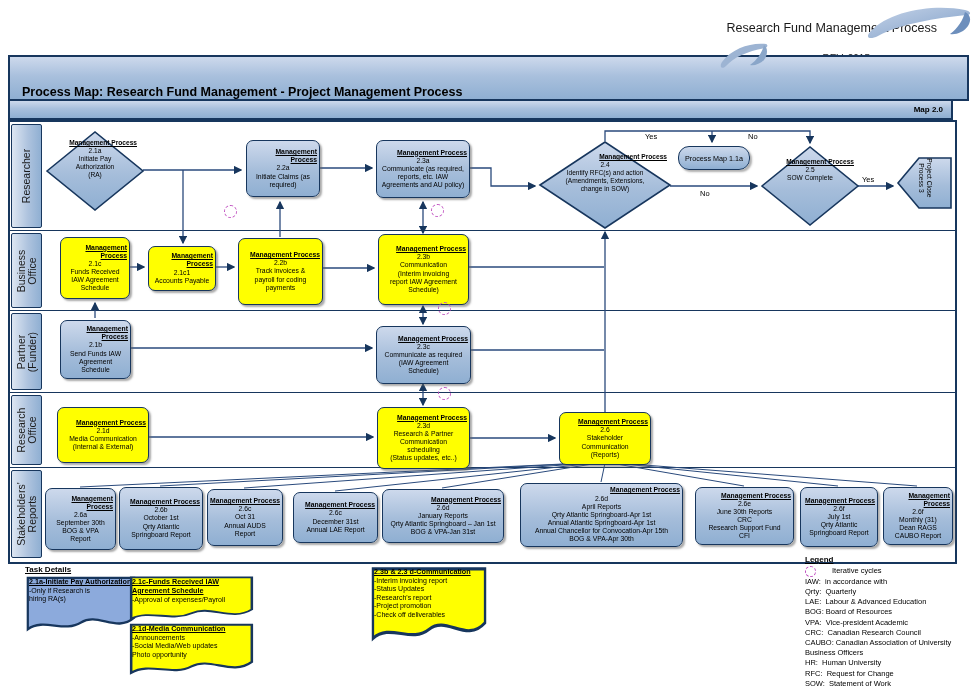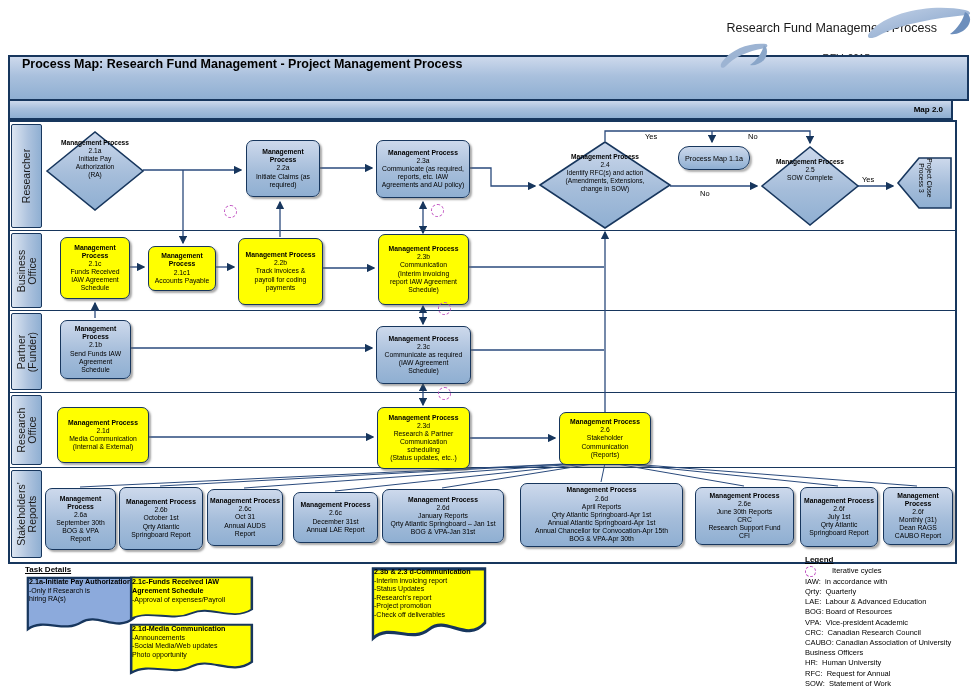--- a/index.html
+++ b/index.html
@@ -5,38 +5,38 @@
   html,body{margin:0;padding:0;background:#fff;}
   .page{position:relative;width:975px;height:686px;background:#fff;
         font-family:"Liberation Sans", sans-serif;color:#000;overflow:hidden;}
   .abs{position:absolute;}
   
   .logo-title{position:absolute;right:38px;top:21px;font-size:12.5px;color:#1a1a1a;}
   .logo-rev{position:absolute;right:105px;top:53px;font-size:10px;color:#1a1a1a;margin-left:40px;}
   
   .titlebar{position:absolute;left:8px;top:55px;width:945px;height:42px;
     border:2px solid #17365d;background:linear-gradient(180deg,#cdd9ec 0%,#a9c0dd 45%,#8fafd2 100%);
-    display:flex;align-items:flex-start;padding-left:12px;font-size:12.5px;font-weight:bold;}
+    display:flex;align-items:flex-end;padding-left:12px;font-size:12.5px;font-weight:bold;}
   .mapband{position:absolute;left:8px;top:99px;width:945px;height:21px;
     border:2px solid #17365d;background:linear-gradient(180deg,#cdd9ec 0%,#a9c0dd 45%,#8fafd2 100%);
     display:flex;align-items:center;justify-content:flex-end;padding-right:8px;font-size:8px;font-weight:bold;box-sizing:border-box;}
   .lanearea{position:absolute;left:8px;top:120px;width:945px;height:440px;border:2px solid #17365d;background:#fff;}
   .laneline{position:absolute;left:8px;width:949px;height:0;border-top:1.8px solid #17365d;}
   .lane-label{position:absolute;border:1.5px solid #17365d;border-radius:2px;
     background:linear-gradient(90deg,#dde6f2 0%,#aec3de 55%,#8fafd2 100%);}
   .vtext{position:absolute;left:50%;top:50%;transform:translate(-50%,-50%) rotate(-90deg);
     font-size:10.5px;color:#1a1a1a;text-align:center;line-height:1.05;}
   
   .node{position:absolute;border:1.6px solid #17365d;border-radius:7px;
     background:linear-gradient(180deg,#cdd9ec 0%,#a5bdda 55%,#8fafd2 100%);
     box-shadow:2px 2px 2px rgba(100,100,100,.55);
     display:flex;flex-direction:column;justify-content:center;text-align:center;
     font-size:6.8px;line-height:1.2;padding:2px;box-sizing:border-box;z-index:4;}
   .node.yellow{background:#ffff00;}
-  .nt{font-weight:bold;}
+  .nt{font-weight:bold;text-decoration:underline;text-align:right;}
   .nb{white-space:pre-line;}
   .dtext{position:absolute;text-align:center;font-size:6.6px;line-height:1.2;z-index:4;}
   .pill{position:absolute;border:1.6px solid #17365d;border-radius:11px;
     background:linear-gradient(180deg,#cdd9ec,#8fafd2);box-shadow:2px 2px 2px rgba(100,100,100,.5);
     display:flex;align-items:center;justify-content:center;font-size:7.2px;z-index:4;}
   .elabel{position:absolute;font-size:7.5px;z-index:5;}
   .itcircle{position:absolute;width:11px;height:11px;border:1.6px dashed #c050c0;border-radius:50%;z-index:5;}
   svg.overlay{position:absolute;left:0;top:0;z-index:3;}
   
   .tdhead{position:absolute;font-size:8px;font-weight:bold;text-decoration:underline;}
@@ -391,17 +391,17 @@
     </div>
     <div class="item">IAW:  in accordance with</div>
     <div class="item">Qrty:  Quarterly</div>
     <div class="item">LAE:  Labour &amp; Advanced Education</div>
     <div class="item">BOG: Board of Resources</div>
     <div class="item">VPA:  Vice-president Academic</div>
     <div class="item">CRC:  Canadian Research Council</div>
     <div class="item">CAUBO: Canadian Association of University
 Business Officers</div>
     <div class="item">HR:  Human University</div>
-    <div class="item">RFC:  Request for Annual</div>
+    <div class="item">RFC:  Request for Change</div>
     <div class="item">SOW:  Statement of Work</div>
   </div>
 
 </div>
 
 </body></html>

